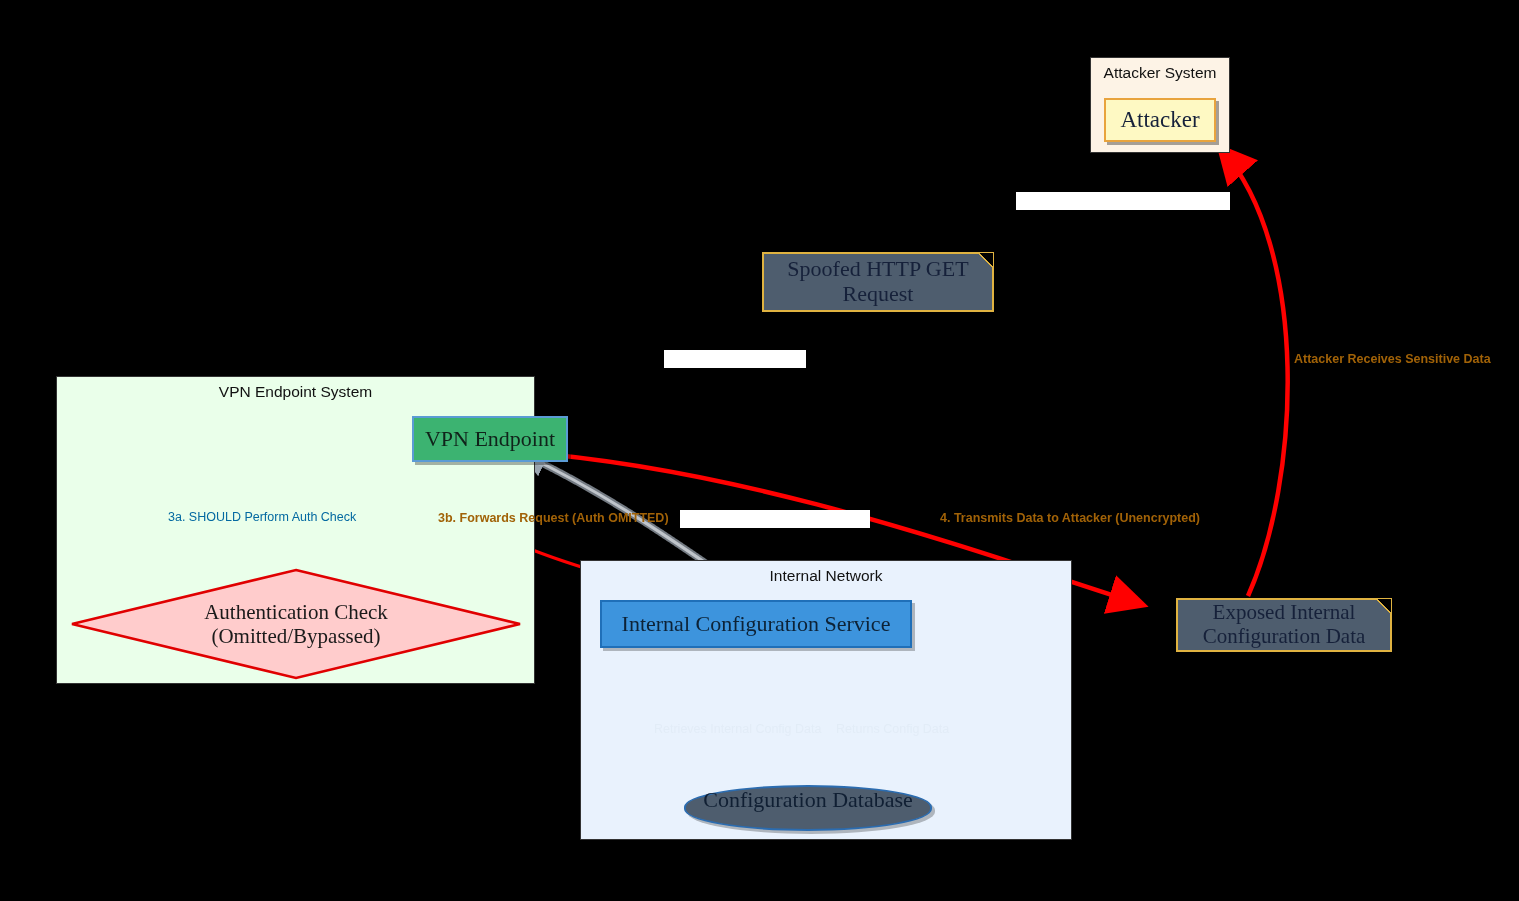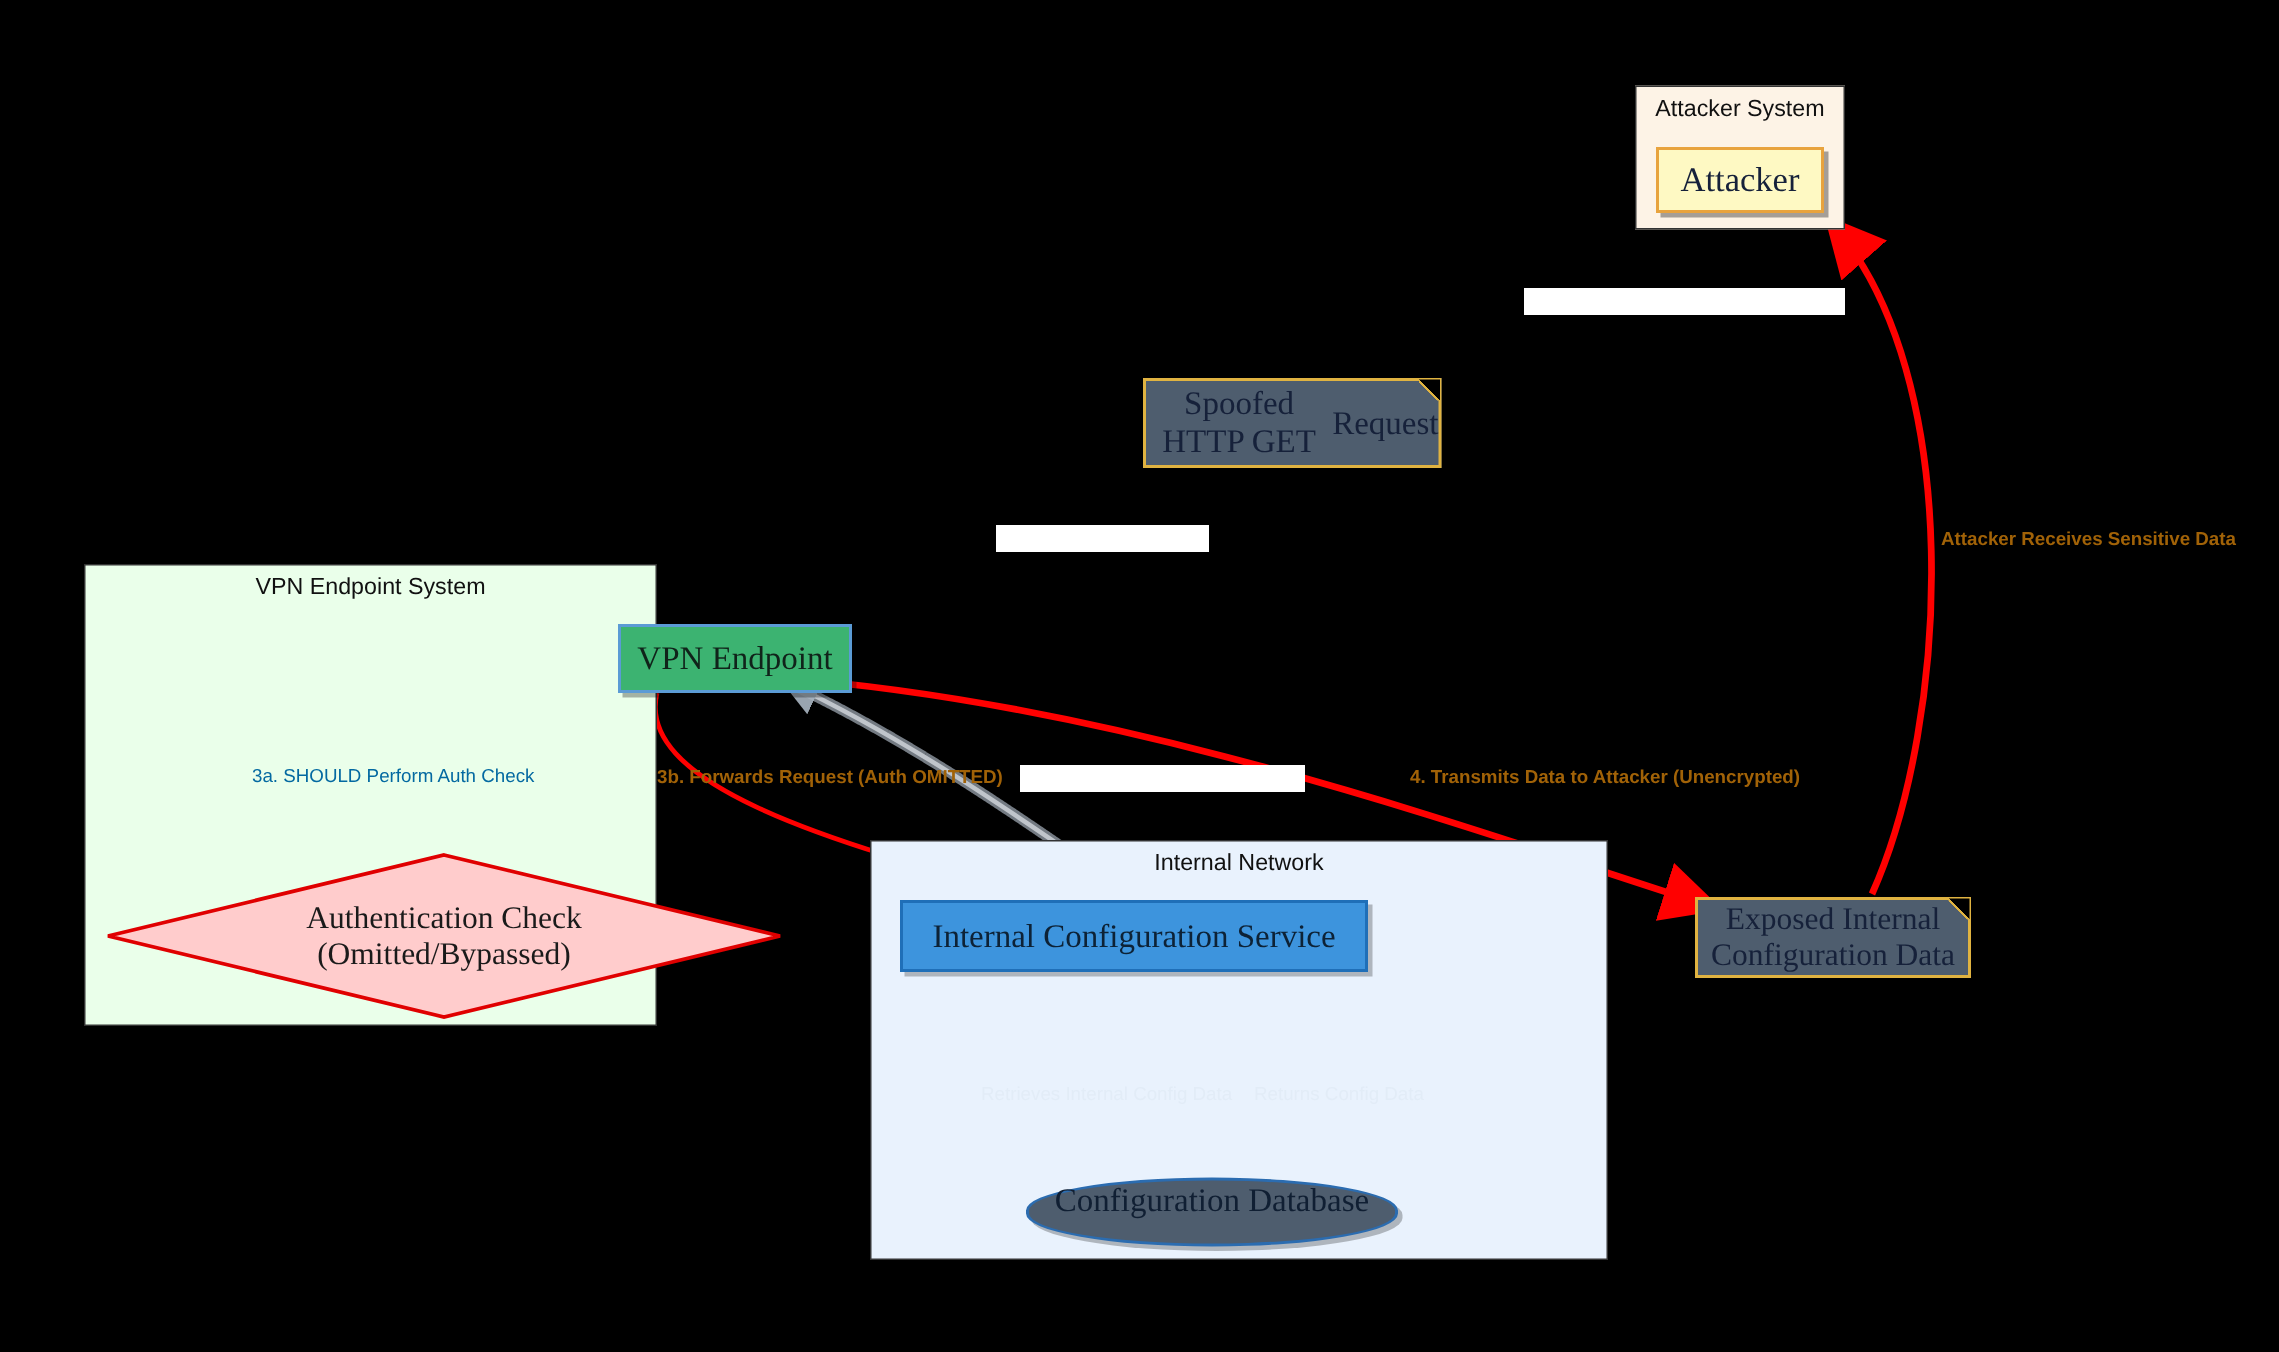--- a/index.html
+++ b/index.html
@@ -84,33 +84,33 @@
 
     <path d="M522,452 C760,470 1000,560 1140,604" stroke="#ff0000" stroke-width="4.5" fill="none" marker-end="url(#arrRed)"></path>
 
     <path d="M1248,596 C1300,480 1310,250 1222,150" stroke="#ff0000" stroke-width="4.5" fill="none" marker-end="url(#arrRed)"></path>
   </svg>
 
   <div class="subgraph" style="left:1090px;top:57px;width:140px;height:96px;background:#fdf3e6;">
     <div class="sg-title">Attacker System</div>
   </div>
 
-  <div class="subgraph" style="left:56px;top:376px;width:382px;height:308px;background:#eaffea;">
+  <div class="subgraph" style="left:56px;top:376px;width:479px;height:308px;background:#eaffea;">
     <div class="sg-title">VPN Endpoint System</div>
   </div>
 
   <div class="subgraph" style="left:562px;top:560px;width:492px;height:280px;background:#e9f2fd;margin-left:18px;">
     <div class="sg-title">Internal Network</div>
   </div>
 
   <div class="node n-attacker" style="left:1104px;top:98px;width:112px;height:44px;">
     <span>Attacker</span>
   </div>
 
-  <div class="node n-note" style="left:762px;top:252px;width:199px;height:60px;flex-direction:row;position:absolute;">
+  <div class="node n-note" style="left:762px;top:252px;width:232px;height:60px;flex-direction:column;position:absolute;">
     <span class="fold"></span>
     <span>Spoofed HTTP GET</span>
     <span>Request</span>
   </div>
 
   <div class="node n-vpn" style="left:366px;top:416px;width:156px;height:46px;">
     <span>VPN Endpoint</span>
   </div>
 
   <div class="n-diamond" style="left:70px;top:568px;width:452px;height:112px;">
@@ -124,21 +124,21 @@
   </div>
 
   <div class="node n-service" style="left:600px;top:600px;width:312px;height:48px;">
     <span>Internal Configuration Service</span>
   </div>
 
   <div class="n-db" style="left:684px;top:785px;width:248px;height:46px;">
     <span>Configuration Database</span>
   </div>
 
-  <div class="node n-note" style="left:1130px;top:598px;width:184px;height:54px;flex-direction:column;font-size:21px;position:absolute;text-align:center;">
+  <div class="node n-note" style="left:1176px;top:598px;width:216px;height:54px;flex-direction:column;font-size:21px;position:absolute;text-align:center;">
     <span class="fold"></span>
     <span>Exposed Internal</span>
     <span>Configuration Data</span>
   </div>
 
   <div class="elabel el-white" style="left:1016px;top:192px;width:206px;">1. Crafts Request</div>
 
   <div class="elabel el-white" style="left:664px;top:350px;width:134px;">2. Sends Request</div>
 
   <div class="elabel el-gray" style="left:168px;top:510px;">3a. SHOULD Perform Auth Check</div>

